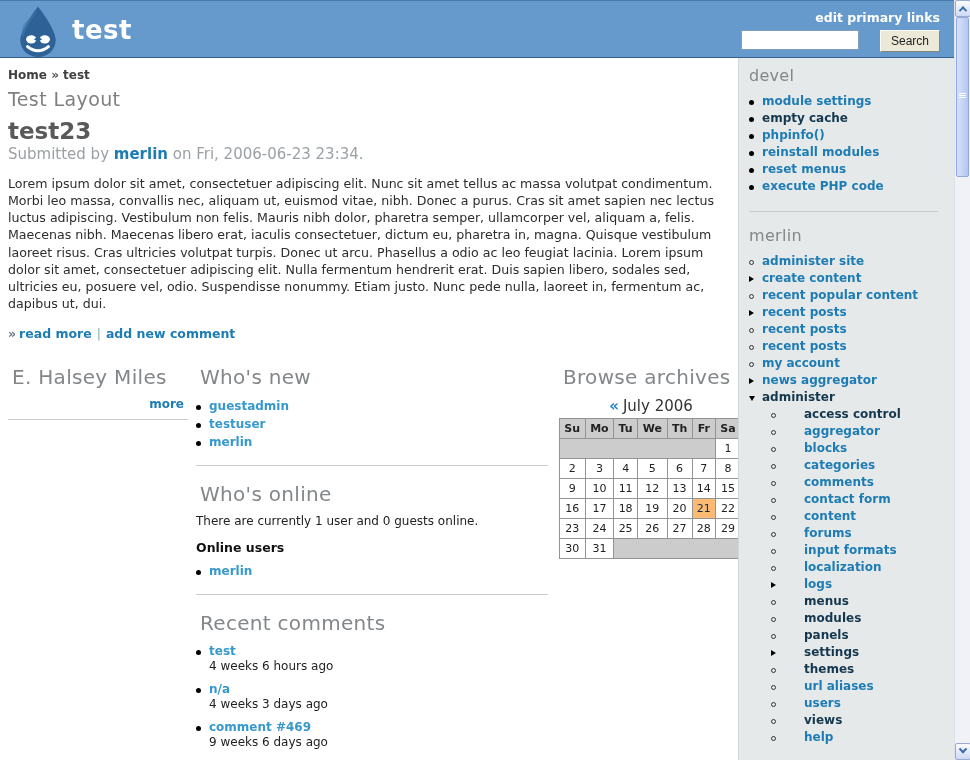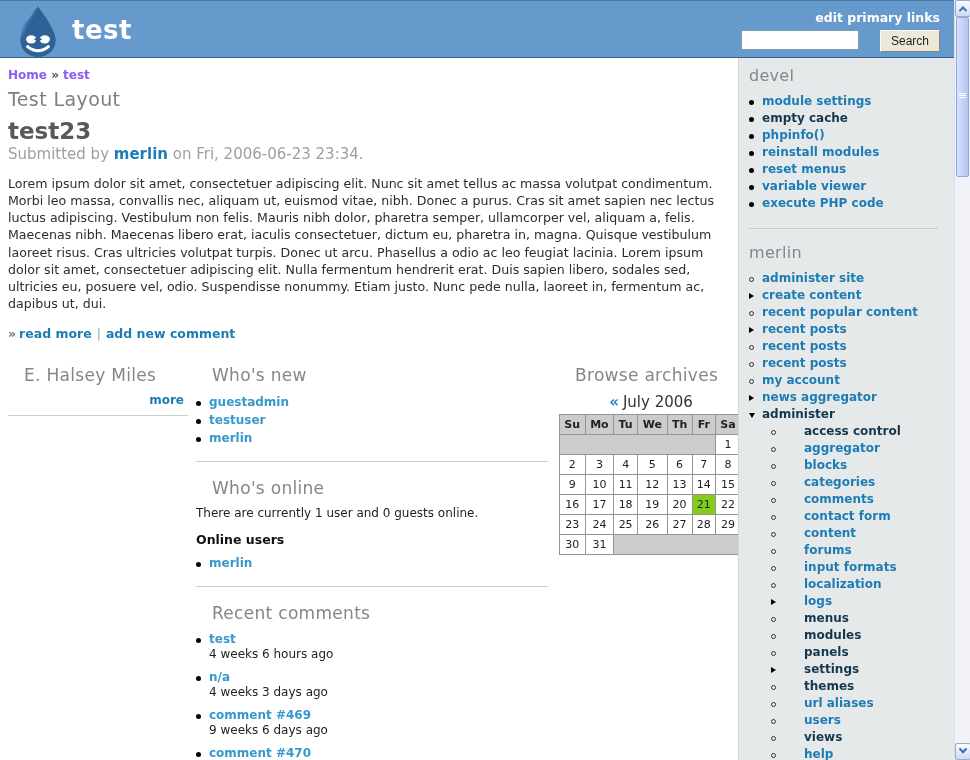--- a/index.html
+++ b/index.html
@@ -19,37 +19,37 @@
   .searchbox input { width:118px; height:20px; border:1px solid #7f9db9; font-size:12px; padding:1px 3px; }
   .searchbox button { height:22px; padding:1px 10px; font-size:12px; color:#222;
                       background:#ece9d8; border:1px solid #888578;
                       border-top-color:#fbfaf6; border-left-color:#fbfaf6; }
 
   
   .content-row { flex:1; display:flex; min-height:0; }
   .left-col { flex:1; padding:8px 8px 0 8px; min-width:0; }
 
   .breadcrumb { font-size:12px; font-weight:bold; color:#555; margin:2px 0 6px; }
-  .breadcrumb a { color:#8b5cf6; text-decoration:none; }
+  .breadcrumb a { color:#404040; text-decoration:none; }
   .page-title { font-size:19px; font-weight:normal; color:#7f7f7f; letter-spacing:.4px; margin:6px 0 8px; }
   .node-title { font-size:23px; font-weight:bold; color:#595959; margin:2px 0 1px; }
   .submitted { font-size:15px; color:#9aa0a4; margin-bottom:12px; }
   .submitted a { color:#1d7cb4; font-weight:bold; text-decoration:none; }
   .node-body { font-size:12.6px; line-height:1.36; color:#2d2d2d; max-width:706px; margin-bottom:14px; }
   .node-links { font-size:12.5px; font-weight:bold; margin-bottom:4px; }
   .node-links .marker { color:#6b7680; margin-right:3px; }
   .node-links a { color:#1d7cb4; text-decoration:none; }
   .node-links .sep { color:#8aa; font-weight:normal; margin:0 5px; }
 
   .cols { display:flex; margin-top:24px; }
   .col1 { width:180px; flex:none; }
   .col2 { width:352px; flex:none; margin-left:8px; }
   .col3 { width:184px; flex:none; margin-left:11px; }
 
-  .block-title { font-size:17px; font-weight:normal; color:#83878a; letter-spacing:.3px; margin:0 16px 8px; }
+  .block-title { font-size:20px; font-weight:normal; color:#83878a; letter-spacing:.3px; margin:0 4px 8px; }
   .more-link { display:block; text-align:right; font-size:12px; font-weight:bold;
                color:#1d7cb4; text-decoration:none; margin:2px 4px 4px 0; }
   hr.rule { border:none; border-top:1px solid #ccc; margin:8px 0 14px; }
   .col2 hr.rule { margin:14px 0 16px; }
 
   ul.plain { list-style:none; }
   ul.plain li { display:flex; align-items:baseline; font-size:12px; line-height:18px; }
   .b-marker { width:13px; flex:none; display:inline-flex; align-items:center; justify-content:flex-start; }
   .disc { width:5px; height:5px; background:#000; border-radius:50%; display:inline-block; }
   .circ { width:5px; height:5px; border:1px solid #333; border-radius:50%; display:inline-block; background:transparent; }
@@ -71,21 +71,21 @@
   ul.comments a { line-height:16px; }
 
   
   .cal-title { text-align:center; font-size:15px; color:#333; margin:4px 0 3px; }
   .cal-title a { color:#2586c2; font-weight:bold; text-decoration:none; margin-right:4px; }
   table.cal { border-collapse:collapse; width:182px; font-size:11px; }
   table.cal th { background:#ccc; border:1px solid #949494; font-weight:bold; color:#222;
                  padding:3px 2px; text-align:center; }
   table.cal td { border:1px solid #949494; padding:3px 2px; text-align:center; color:#222; background:#fff; height:20px; }
   table.cal td.empty { background:#ccc; }
-  table.cal td.selected { background:#84cc16; color:#102a43; }
+  table.cal td.selected { background:#fdba74; color:#102a43; }
 
   
   .sidebar { width:216px; flex:none; background:#e6e9ea; border-left:1px solid #d2d7da;
              padding:6px 6px 0 10px; font-size:12px; }
   .sidebar .block-title { font-size:16px; margin:2px 0 8px; }
   ul.menu { list-style:none; }
   ul.menu li { display:flex; align-items:baseline; line-height:17px; }
   ul.menu li.depth1 { margin-left:22px;gap:20px; }
   .sb-rule { border:none; border-top:1px solid #c6cbce; margin:16px 10px 14px 0; }
   .menu-merlin { margin-bottom:10px; }
@@ -321,26 +321,20 @@
           <li>
             <span class="b-marker">
               <span class="disc"></span>
             </span>
             <a class="mlink" href="#">reset menus</a>
           </li>
           <li>
             <span class="b-marker">
               <span class="disc"></span>
             </span>
-            <a class="mlink" href="#">variable viewer</a>
-          </li>
-          <li>
-            <span class="b-marker">
-              <span class="disc"></span>
-            </span>
             <a class="mlink" href="#">execute PHP code</a>
           </li>
         </ul>
       <hr class="sb-rule">
       <div class="block-title">merlin</div>
       <ul class="menu menu-merlin" id="user-menu-list">
           <li>
             <span class="b-marker">
               <span class="circ"></span>
             </span>

